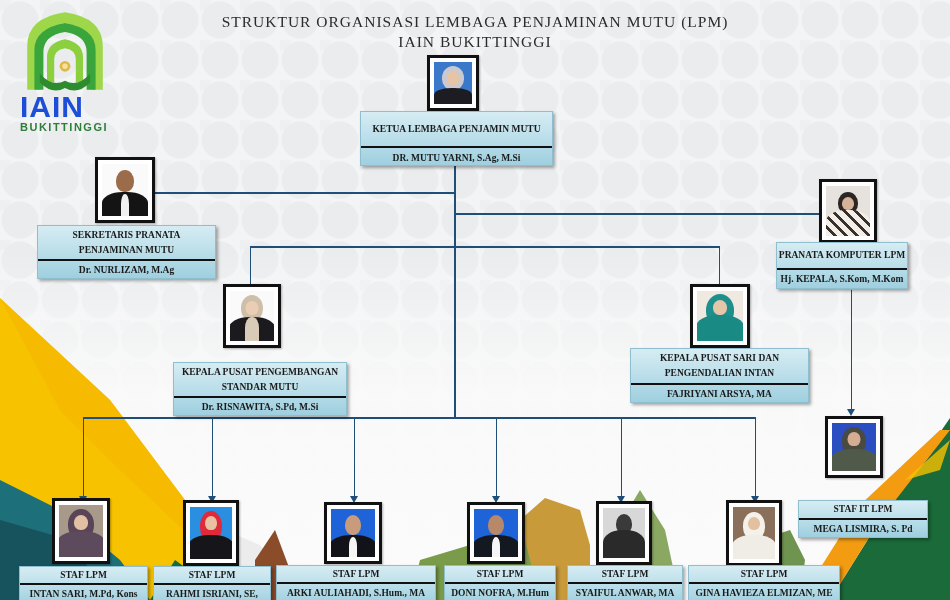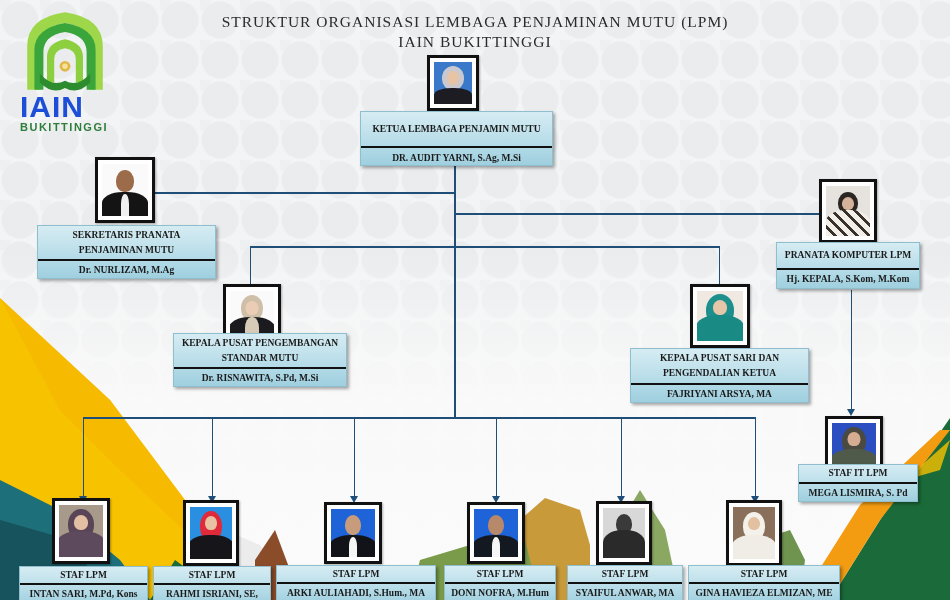--- a/index.html
+++ b/index.html
@@ -151,21 +151,21 @@
   <div class="photo" style="left:427px;top:55px;width:52px;height:56px">
     <div class="pic" style="background:#3a78c9">
       <div class="head" style="top:4px;width:22px;height:24px;background:#c9c9cf"></div>
       <div class="head" style="top:9px;width:12px;height:14px;background:#e8c4a6"></div>
       <div class="body-shape" style="width:38px;height:16px;background:#1c1c22"></div>
     </div>
   </div>
   <div class="box" style="left:360px;top:111px;width:193px;height:55px">
     <div class="role" style="height:34px">KETUA LEMBAGA PENJAMIN MUTU</div>
     <div class="sep"></div>
-    <div class="name" style="height:19px">DR. AUDIT YARNI, S.Ag, M.Si</div>
+    <div class="name" style="height:19px">DR. MUTU YARNI, S.Ag, M.Si</div>
   </div>
 
   <div class="photo" style="left:95px;top:157px;width:60px;height:66px">
     <div class="pic" style="background:#fafafa">
       <div class="head" style="top:6px;width:18px;height:22px;background:#9b6b4a"></div>
       <div class="body-shape" style="width:46px;height:24px;background:#141414"></div>
       <div class="body-shape" style="width:8px;height:22px;background:#f0f0f0"></div>
     </div>
   </div>
   <div class="box" style="left:37px;top:225px;width:179px;height:54px">
@@ -177,67 +177,67 @@
     <div class="name" style="height:18px">Dr. NURLIZAM, M.Ag</div>
   </div>
 
   <div class="photo" style="left:819px;top:179px;width:58px;height:64px">
     <div class="pic" style="background:#e6e3de">
       <div class="head" style="top:6px;width:20px;height:22px;background:#2b2624"></div>
       <div class="head" style="top:11px;width:12px;height:13px;background:#d4b39a"></div>
       <div class="body-shape" style="width:44px;height:26px;background:repeating-linear-gradient(45deg,#f2eee8 0 5px,#3a302c 5px 8px)"></div>
     </div>
   </div>
-  <div class="box" style="left:776px;top:242px;width:144px;height:47px">
+  <div class="box" style="left:776px;top:242px;width:132px;height:47px">
     <div class="role" style="height:25px">PRANATA KOMPUTER LPM</div>
     <div class="sep"></div>
     <div class="name" style="height:18px">Hj. KEPALA, S.Kom, M.Kom</div>
   </div>
 
   <div class="photo" style="left:223px;top:284px;width:58px;height:64px">
     <div class="pic" style="background:#fafafa">
       <div class="head" style="top:4px;width:22px;height:26px;background:#cfbfa8"></div>
       <div class="head" style="top:10px;width:13px;height:14px;background:#ebcdb5"></div>
       <div class="body-shape" style="width:46px;height:24px;background:#1a1a1f"></div>
       <div class="body-shape" style="width:14px;height:24px;background:#d8cbb8"></div>
     </div>
   </div>
-  <div class="box" style="left:173px;top:333px;width:174px;height:54px">
+  <div class="box" style="left:173px;top:362px;width:174px;height:54px">
     <div class="role" style="height:33px;line-height:15px">
       <span>KEPALA PUSAT PENGEMBANGAN</span>
       <span>STANDAR MUTU</span>
     </div>
     <div class="sep"></div>
     <div class="name" style="height:18px">Dr. RISNAWITA, S.Pd, M.Si</div>
   </div>
 
   <div class="photo" style="left:690px;top:284px;width:60px;height:64px">
     <div class="pic" style="background:#efe9e2">
       <div class="head" style="top:3px;width:28px;height:32px;background:#1d8f8c"></div>
       <div class="head" style="top:9px;width:14px;height:15px;background:#e6c6a8"></div>
       <div class="body-shape" style="width:48px;height:26px;background:#1a8a85"></div>
     </div>
   </div>
   <div class="box" style="left:630px;top:348px;width:179px;height:55px">
     <div class="role" style="height:34px;line-height:15px">
       <span>KEPALA PUSAT SARI DAN</span>
-      <span>PENGENDALIAN KETUA</span>
+      <span>PENGENDALIAN INTAN</span>
     </div>
     <div class="sep"></div>
     <div class="name" style="height:18px">FAJRIYANI ARSYA, MA</div>
   </div>
 
   <div class="photo" style="left:825px;top:416px;width:58px;height:62px">
     <div class="pic" style="background:#2b4ec0">
       <div class="head" style="top:4px;width:24px;height:28px;background:#4a4a40"></div>
       <div class="head" style="top:9px;width:13px;height:14px;background:#d6ad90"></div>
       <div class="body-shape" style="width:46px;height:22px;background:#4f5a4a"></div>
     </div>
   </div>
-  <div class="box" style="left:798px;top:464px;width:120px;height:38px">
+  <div class="box" style="left:798px;top:500px;width:130px;height:38px">
     <div class="role" style="height:17px">STAF IT LPM</div>
     <div class="sep"></div>
     <div class="name" style="height:17px">MEGA LISMIRA, S. Pd</div>
   </div>
 
   <div class="photo" style="left:52px;top:498px;width:58px;height:66px">
     <div class="pic" style="background:#a89a8a">
       <div class="head" style="top:4px;width:26px;height:30px;background:#5a4558"></div>
       <div class="head" style="top:10px;width:14px;height:15px;background:#e3bfa3"></div>
       <div class="body-shape" style="width:48px;height:26px;background:#5d4a5c"></div>

